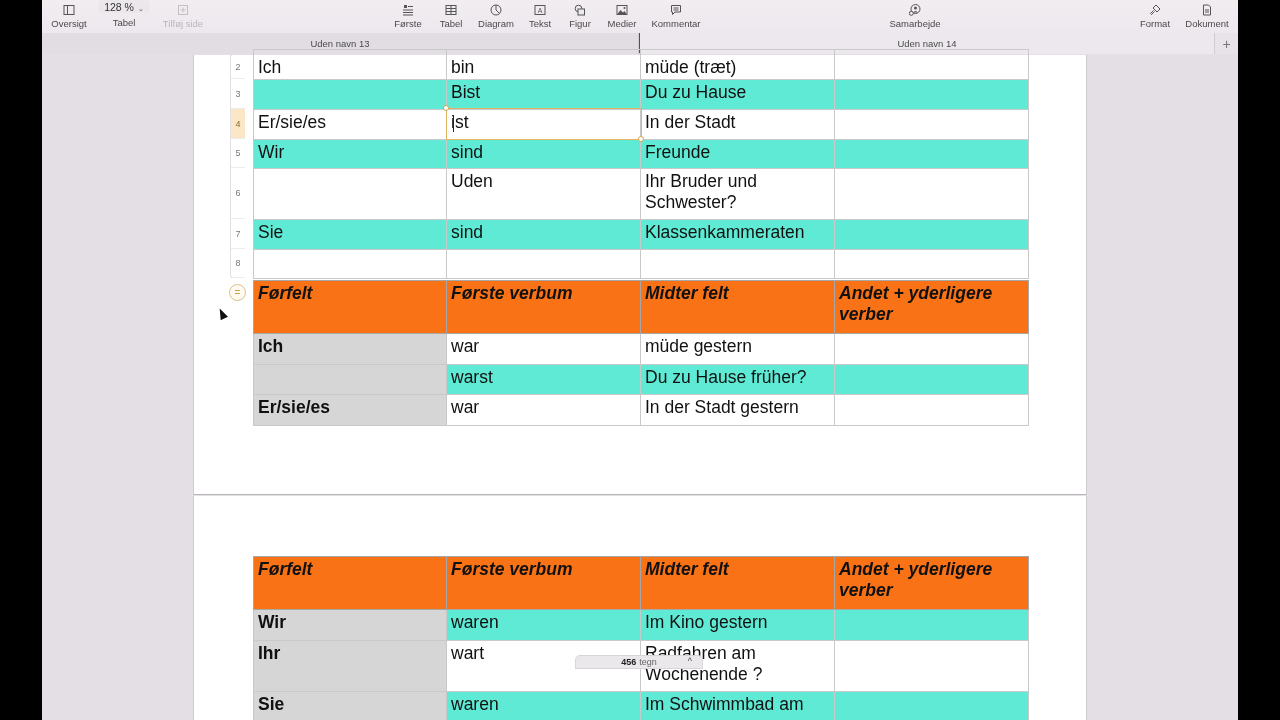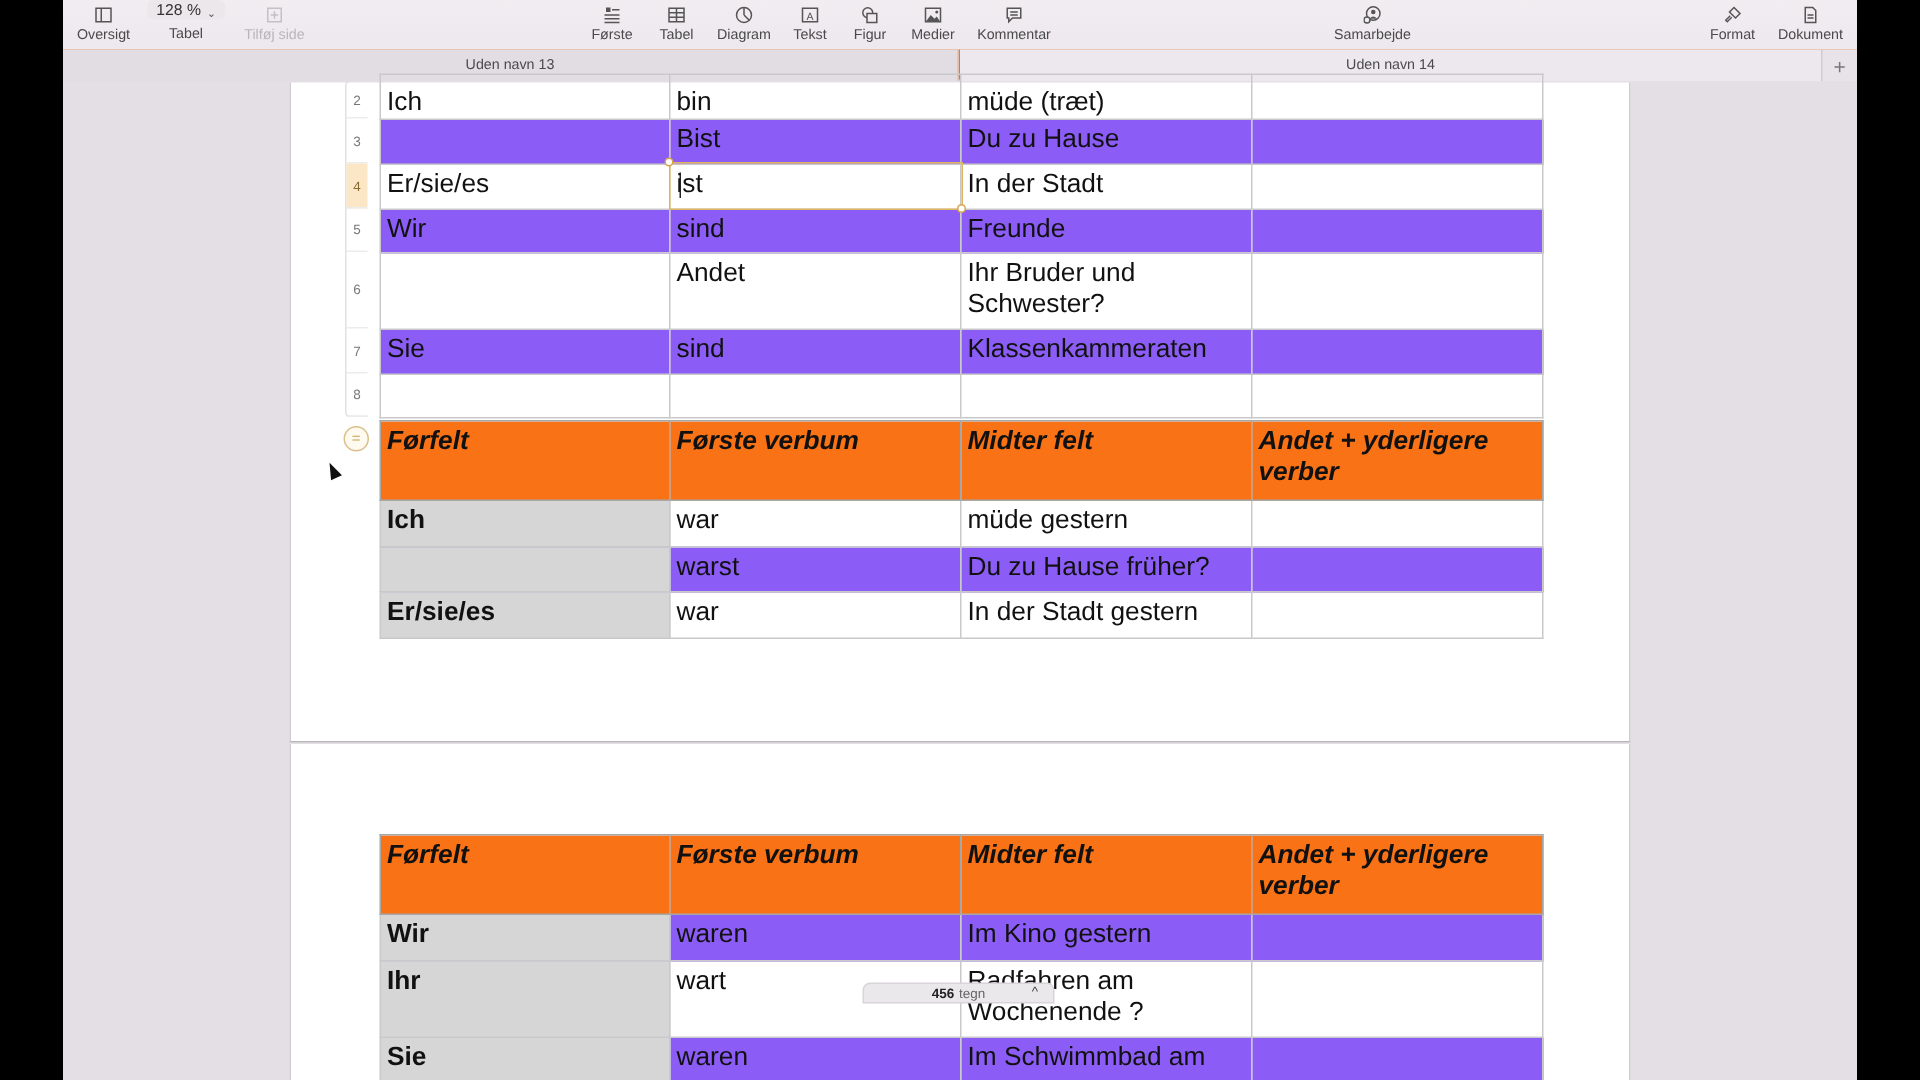--- a/index.html
+++ b/index.html
@@ -13,35 +13,35 @@
   .tb-item { position: absolute; top: 0; height: 33px; display: flex; flex-direction: column; align-items: center; font-size: 9.5px; color: #4a4a4a; }
   .tb-icon { height: 16px; display: flex; align-items: flex-end; justify-content: center; color: #555; }
   .tb-icon svg { width: 12px; height: 12px; }
   .tb-label { margin-top: 2px; white-space: nowrap; }
   .tb-item.disabled { color: #b9b6ba; }
   .tb-item.disabled .tb-icon { color: #c4c1c5; }
   .zoom-box { margin-top: 0; height: 13px; padding: 0 6px; border-radius: 4px; background: #ebe7eb; font-size: 10.5px; color: #333; display: flex; align-items: flex-end; gap: 4px; }
   .zoom-box .chev { font-size: 7px; color: #555; }
 
   
-  .tabbar { position: absolute; left: 0; top: 33px; width: 1196px; height: 21px; background: #f97316; border-bottom: 1px solid #d2ced3; }
+  .tabbar { position: absolute; left: 0; top: 33px; width: 1196px; height: 21px; background: #0369a1; border-bottom: 1px solid #d2ced3; }
   .tab { position: absolute; top: 0; height: 21px; display: flex; align-items: center; justify-content: center; font-size: 9.5px; color: #4a4a4a; }
   .tab.t1 { left: 0; width: 597px; background: #e1dde2; border-right: 1px solid #d0ccd1; }
   .tab.t2 { left: 598px; width: 574px; background: #ece8ed; }
   .tab-add { position: absolute; right: 0; top: 0; width: 24px; height: 21px; display: flex; align-items: center; justify-content: center; font-size: 14px; color: #777; border-left: 1px solid #d0ccd1; background: #e7e3e8; }
 
   
   .canvas { position: absolute; left: 0; top: 55px; width: 1196px; height: 665px; background: #e3dfe4; }
   .page { position: absolute; left: 151px; width: 894px; background: #fff; border-left: 1px solid #cfcbd0; border-right: 1px solid #cfcbd0; }
   .page.p1 { top: 0; height: 440px; border-bottom: 1px solid #b9b6ba; }
   .page.p2 { top: 441px; height: 240px; }
 
   table { border-collapse: collapse; position: absolute; table-layout: fixed; }
   td, th { border: 1px solid #c9c9c9; font-size: 17.5px; color: #111; text-align: left; vertical-align: top; padding: 2px 4px 0 4px; font-weight: normal; line-height: 21px; }
-  .alt { background: #8b5cf6; margin-left: 16px; }
+  .alt { background: #5eead4; margin-left: 16px; }
   .hdr th { background: #f97316; font-weight: bold; border-color: #a6a8a7; font-style: italic; }
   .rowhead { background: #d6d6d6; font-weight: bold; }
 
   
   .gutter { position: absolute; left: 36px; width: 15px; border: 1px solid #e2e0e2; border-right: none; border-radius: 3px 0 0 3px; background: #fff; }
   .gnum { position: absolute; left: 0; width: 14px; text-align: center; font-size: 9px; color: #777; display: flex; align-items: center; justify-content: center; border-bottom: 1px solid #ececec; }
   .gnum.active { background: #fbe7c6; color: #8a6a33; }
 
   .selected-cell { position: absolute; border: 1.5px solid #e0b562; pointer-events: none; }
   .handle { position: absolute; width: 6px; height: 6px; border: 1px solid #d6a64d; border-radius: 50%; background: #fff; }
@@ -239,21 +239,21 @@
           <td></td>
         </tr>
         <tr class="alt" style="height:29px;">
           <td>Wir</td>
           <td>sind</td>
           <td>Freunde</td>
           <td></td>
         </tr>
         <tr style="height:51px;">
           <td></td>
-          <td>Andet</td>
+          <td>Uden</td>
           <td>Ihr Bruder und Schwester?</td>
           <td></td>
         </tr>
         <tr class="alt" style="height:30px;">
           <td>Sie</td>
           <td>sind</td>
           <td>Klassenkammeraten</td>
           <td></td>
         </tr>
         <tr style="height:29px;">

